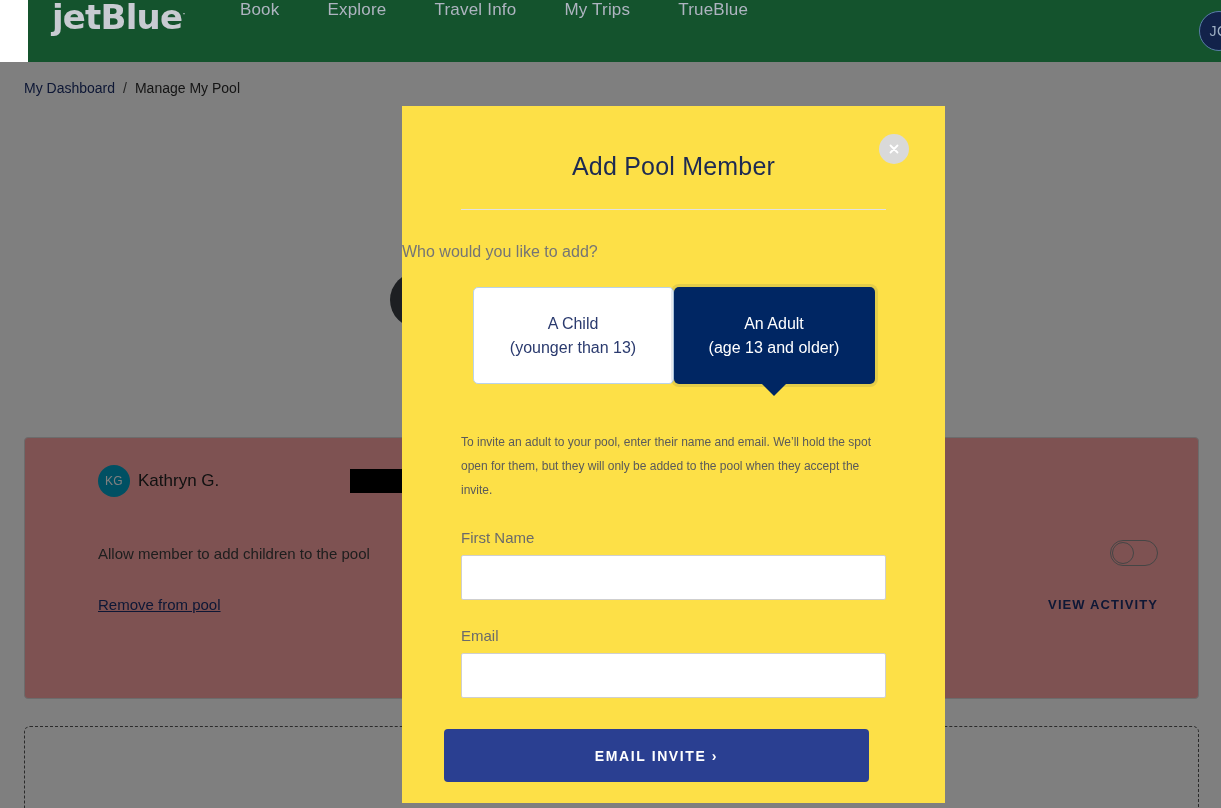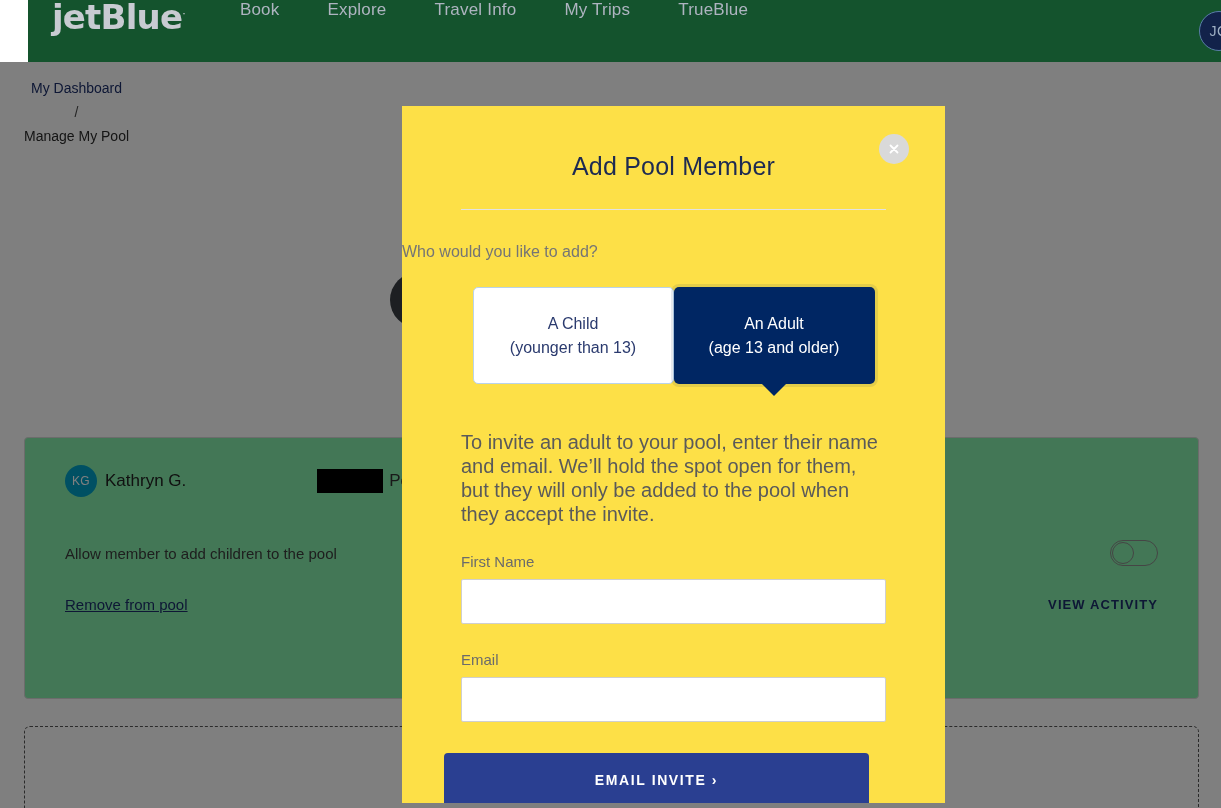--- a/index.html
+++ b/index.html
@@ -80,21 +80,20 @@
   
   #breadcrumb {
     position: absolute;
     top: 80px;
     left: 24px;
     font-size: 14px;
     display: flex;
     gap: 8px;
     align-items: center;
     z-index: 2;
-    flex-direction: column;
   }
   #breadcrumb .crumb-link { color: #1c2f6b; cursor: pointer; }
   #breadcrumb .crumb-sep  { color: #4a4a4a; }
   #breadcrumb .crumb-cur  { color: #2b2b2b; }
 
   
   #pool-owner-row {
     position: absolute;
     top: 272px;
     left: 390px;
@@ -116,22 +115,23 @@
 
   
   #member-card {
     position: absolute;
     left: 24px;
     top: 437px;
     width: 1175px;
     height: 262px;
     border: 1px solid #d8d8d8;
     border-radius: 4px;
-    background: #86efac;
+    background: #fca5a5;
     z-index: 1;
+    padding-left: 33px;
   }
   #member-head {
     display: flex;
     align-items: center;
     height: 86px;
     padding: 0 40px;
   }
   #member-avatar {
     width: 32px; height: 32px;
     border-radius: 50%;
@@ -313,21 +313,21 @@
     transform: translateX(-50%);
     border-left: 13px solid transparent;
     border-right: 13px solid transparent;
     border-top: 13px solid #002663;
   }
   .choice-line1 { font-size: 16px; }
   .choice-line2 { font-size: 16px; }
 
   #modal-desc {
     margin: 46px 59px 0 59px;
-    font-size: 20px;
+    font-size: 12px;
     line-height: 24px;
     color: #5a5a5a;
   }
 
   .field-block { margin: 27px 59px 0 59px; }
   .field-label {
     font-size: 15px;
     color: #6b6b6b;
     margin-bottom: 9px;
   }

